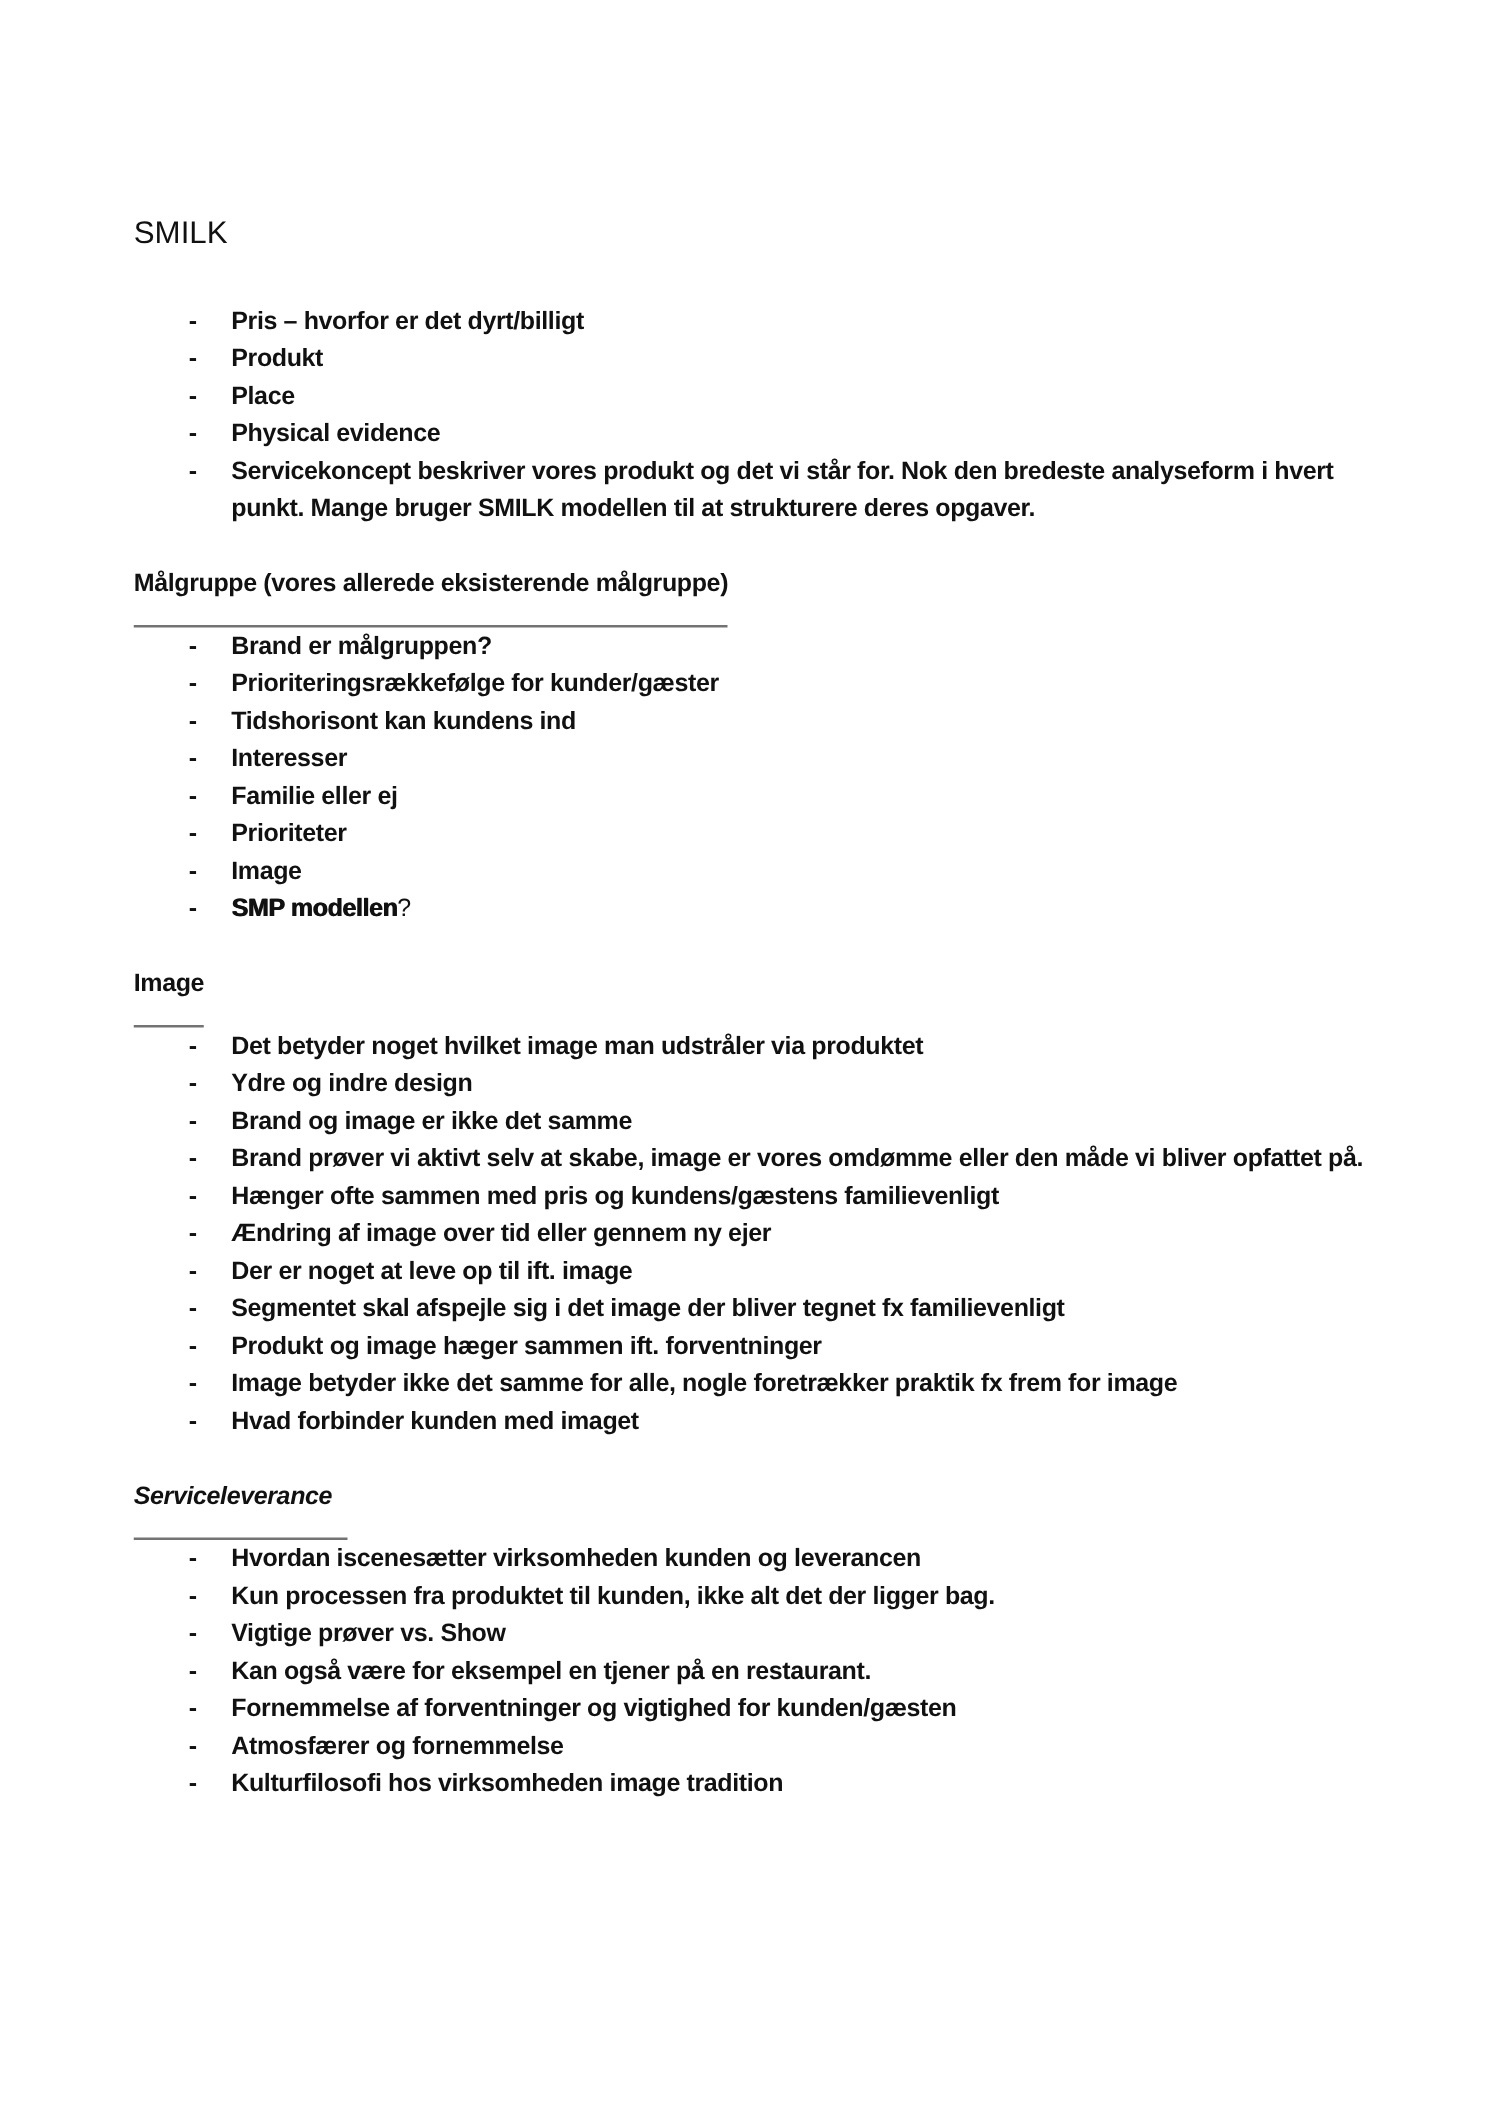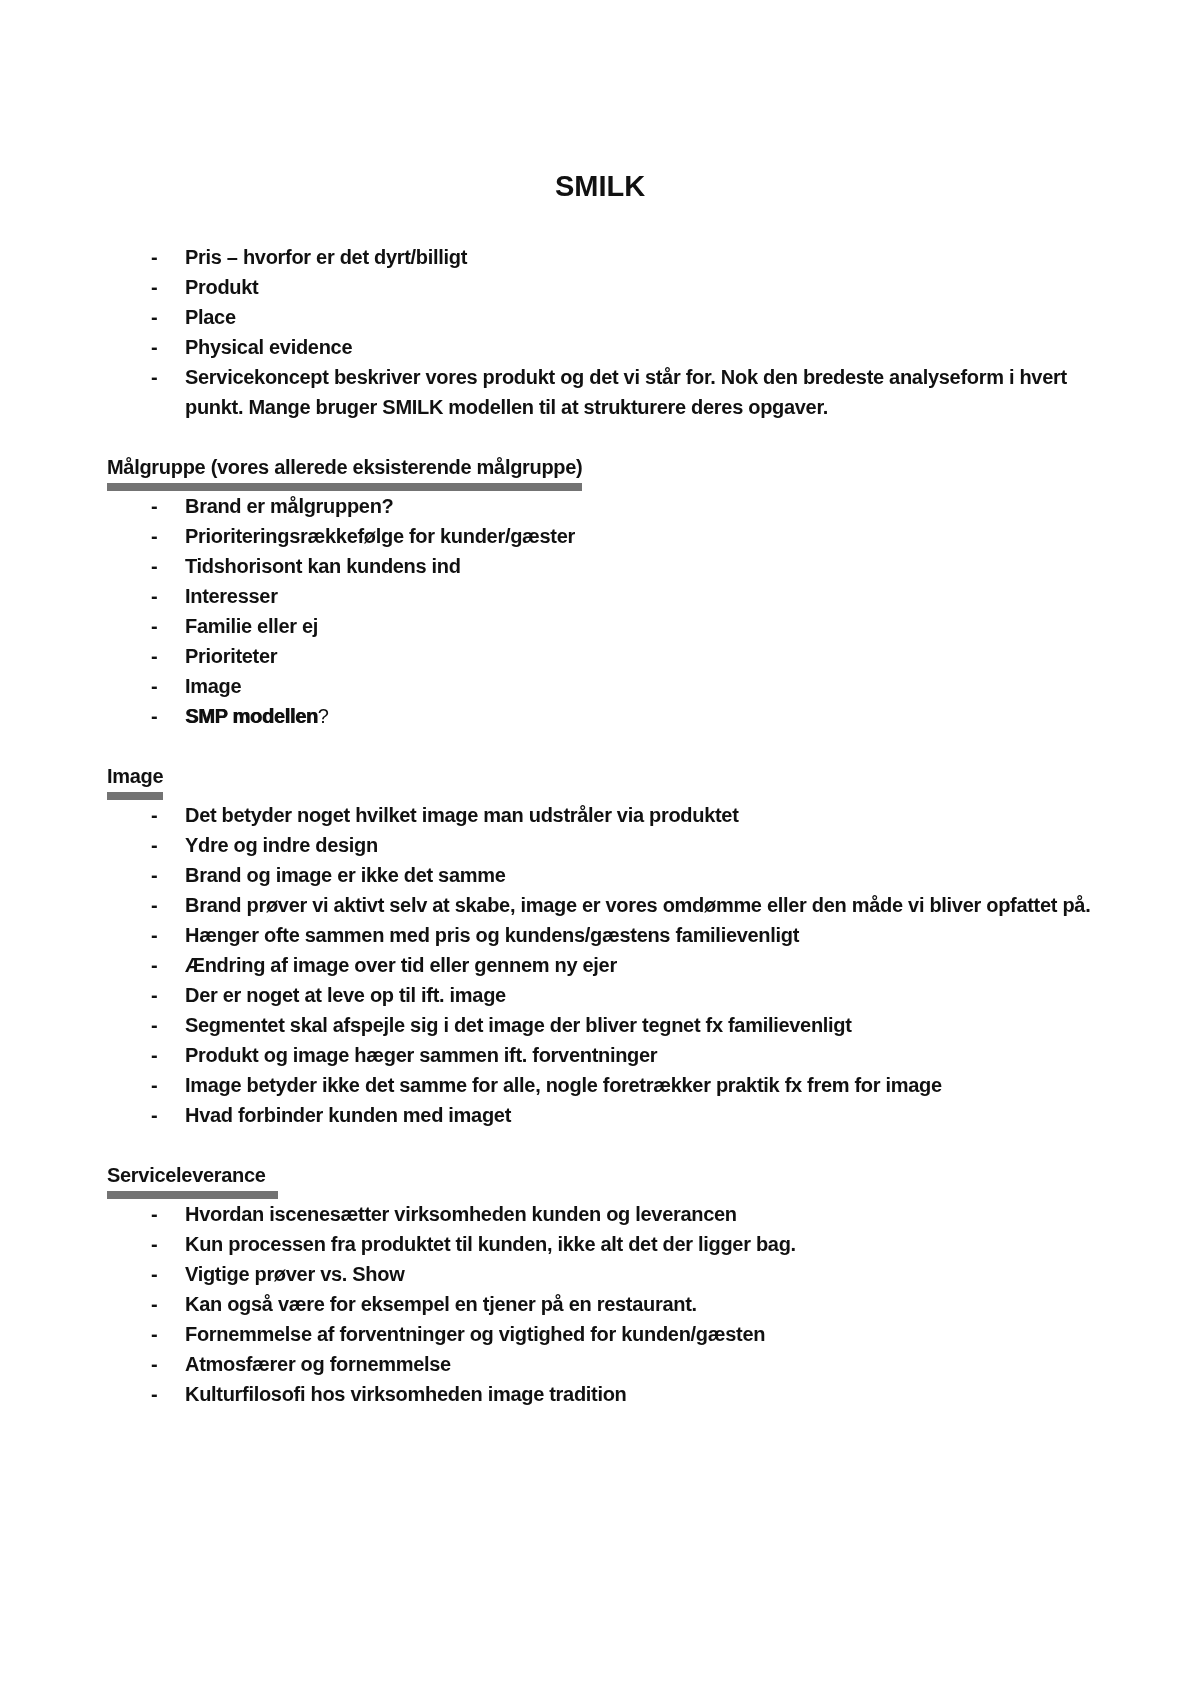--- a/index.html
+++ b/index.html
@@ -14,25 +14,24 @@
     font-size: 20px;
     line-height: 30px;
     font-weight: 700;
     letter-spacing: -0.3px;
     padding: 164px 107px 0 107px;
     overflow: hidden;
   }
 
   .doc-title {
     margin: 0 0 34px 0;
-    font-size: 29px;
+    font-size: 25px;
     line-height: 44px;
-    font-weight: 700;
+    font-weight: 400;
     letter-spacing: 0;
-    text-align: center;
   }
 
   .para { margin: 0; }
   .plain-line { margin: 0; }
 
   .bullet-list { margin: 0; }
 
   .bullet-row {
     display: flex;
     align-items: flex-start;
@@ -42,24 +41,24 @@
     flex: 0 0 34px;
     width: 34px;
   }
   .bullet-text { flex: 1 1 auto; }
 
   .section { margin-top: 30px; }
 
   .section-heading-line { margin: 0; }
   .section-heading {
     display: inline-block;
-    border-bottom: 8px solid #737373;
-    padding-bottom: 1px;
-  }
-  .section-heading.trailing-underline { padding-right: 12px; }
+    border-bottom: 2px solid #737373;
+    padding-bottom: 18px;
+  }
+  .section-heading.trailing-underline { padding-right: 12px; font-style: italic; }
 
   
   .seg-heavy { text-shadow: 0.7px 0 0 currentColor; }
   .seg-plain { font-weight: 400; text-shadow: none; }
 </style>
 </head>
 <body>
 
 <div class="page">
 

